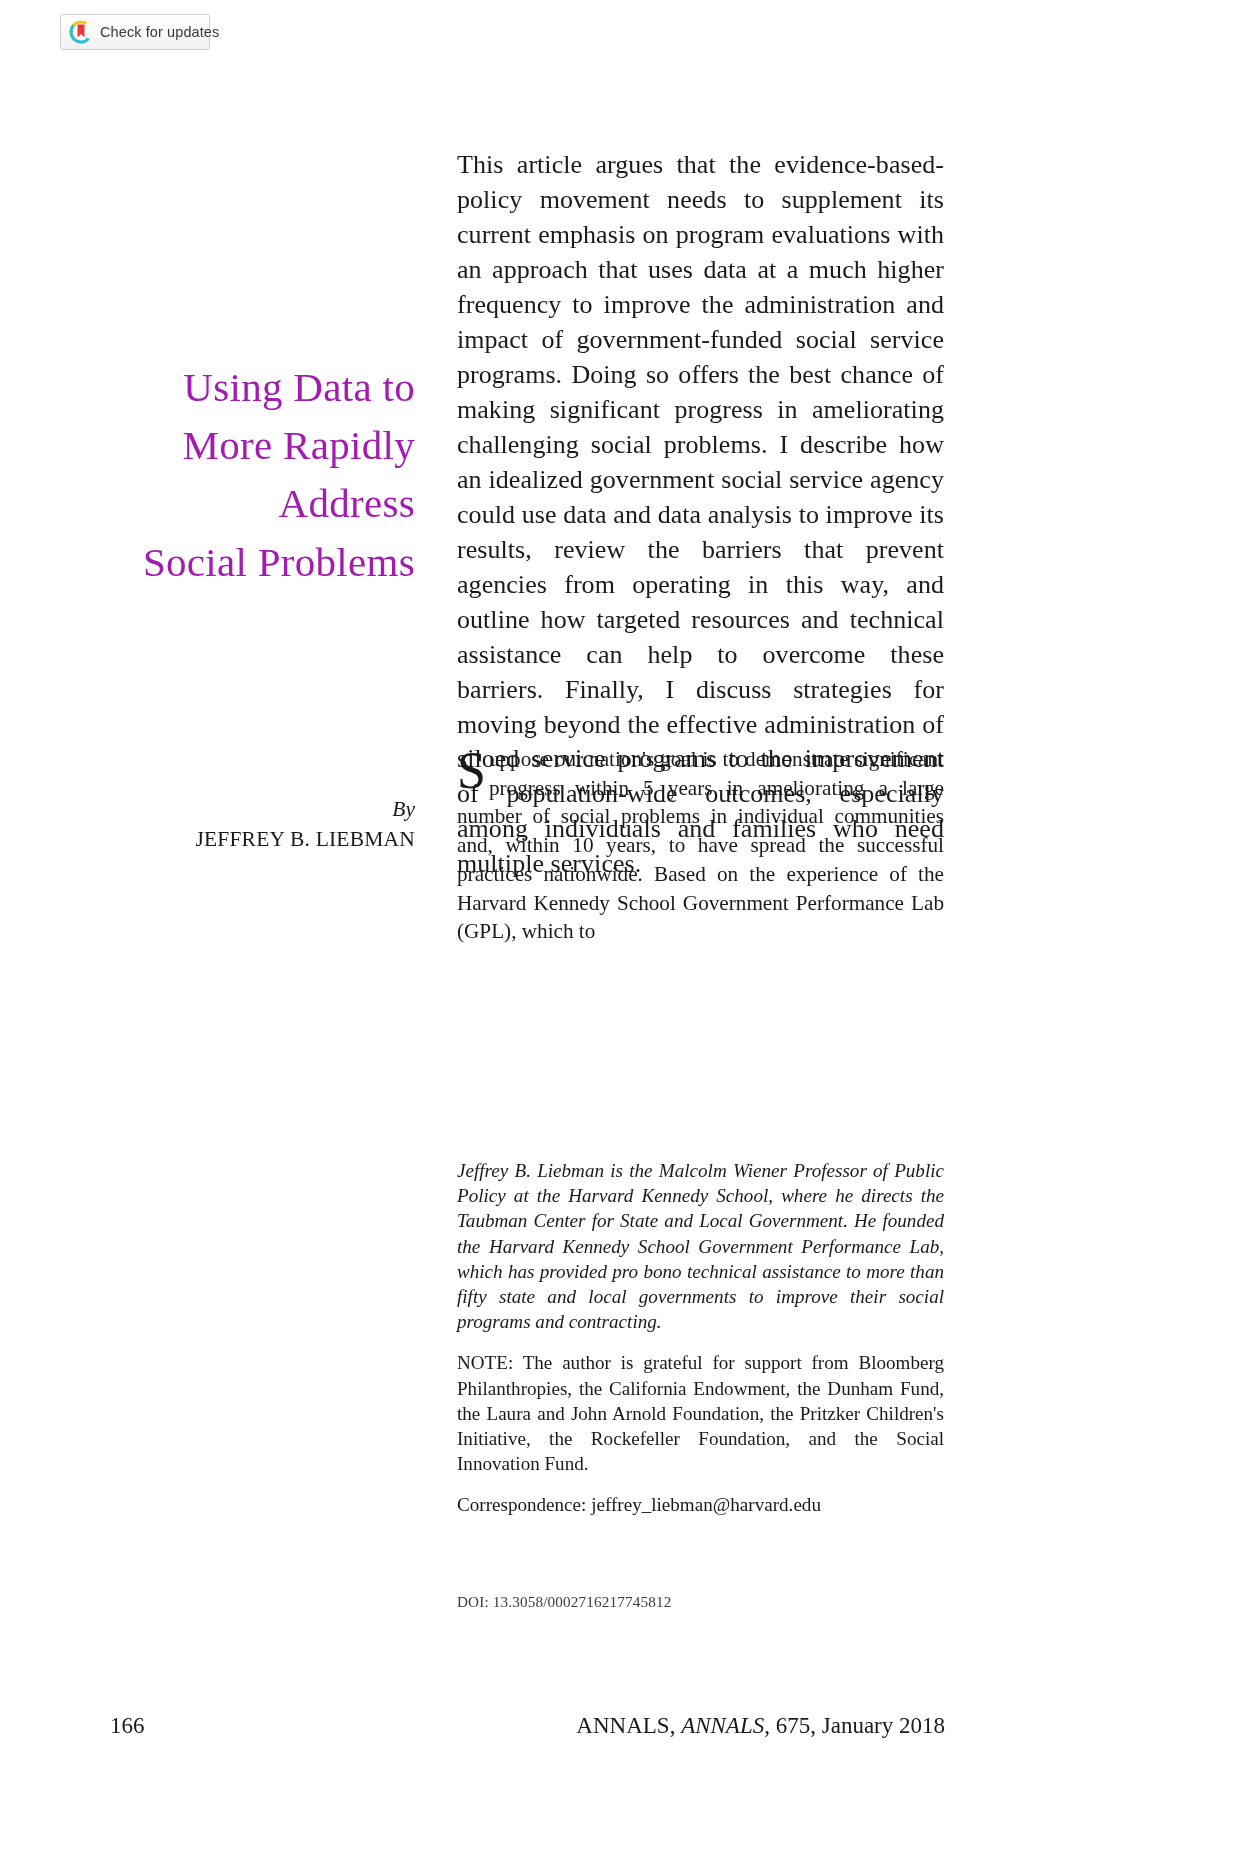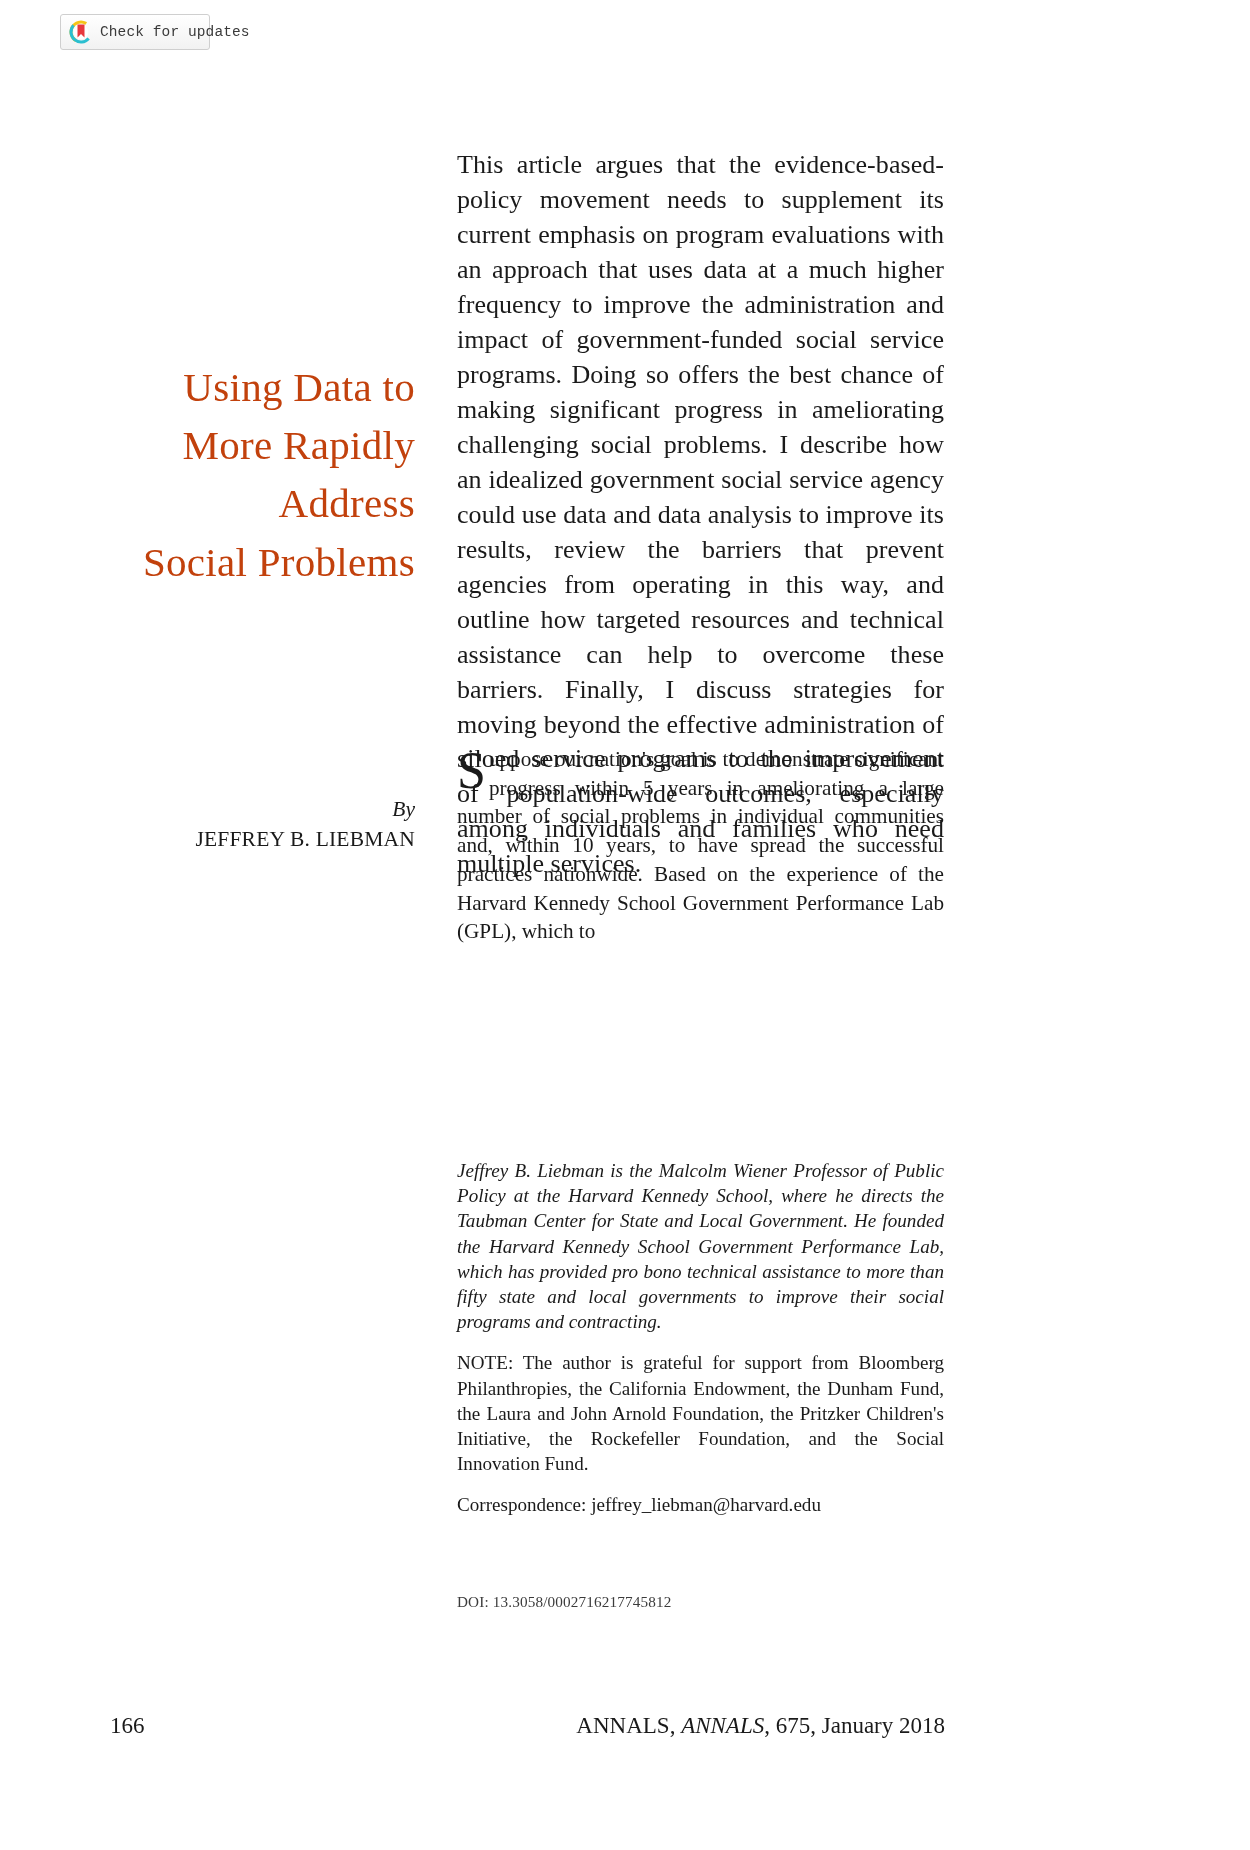--- a/index.html
+++ b/index.html
@@ -32,21 +32,21 @@
     padding: 0 8px;
   }
   #crossmark-badge .cm-icon {
     width: 24px;
     height: 24px;
     flex: 0 0 24px;
     margin-right: 7px;
     position: relative;
   }
   #crossmark-badge .cm-label {
-    font-family: Liberation Mono, monospace;
+    font-family: Liberation Sans, sans-serif;
     font-size: 14.5px;
     color: #3a3a3a;
     white-space: nowrap;
     letter-spacing: 0.1px;
   }
 
   
   #page {
     position: absolute;
     left: 0;
@@ -69,21 +69,21 @@
 
   
   #article-title {
     top: 358px;
   }
   #article-title .t-line {
     font-size: 41px;
     line-height: 1.42;
     font-weight: 400;
     letter-spacing: 0.3px;
-    color: #c2410c;
+    color: #a21caf;
     white-space: nowrap;
   }
 
   
   #author-block {
     top: 780px;
     margin-top: 15px;
   }
   #author-block .by {
     font-style: italic;

